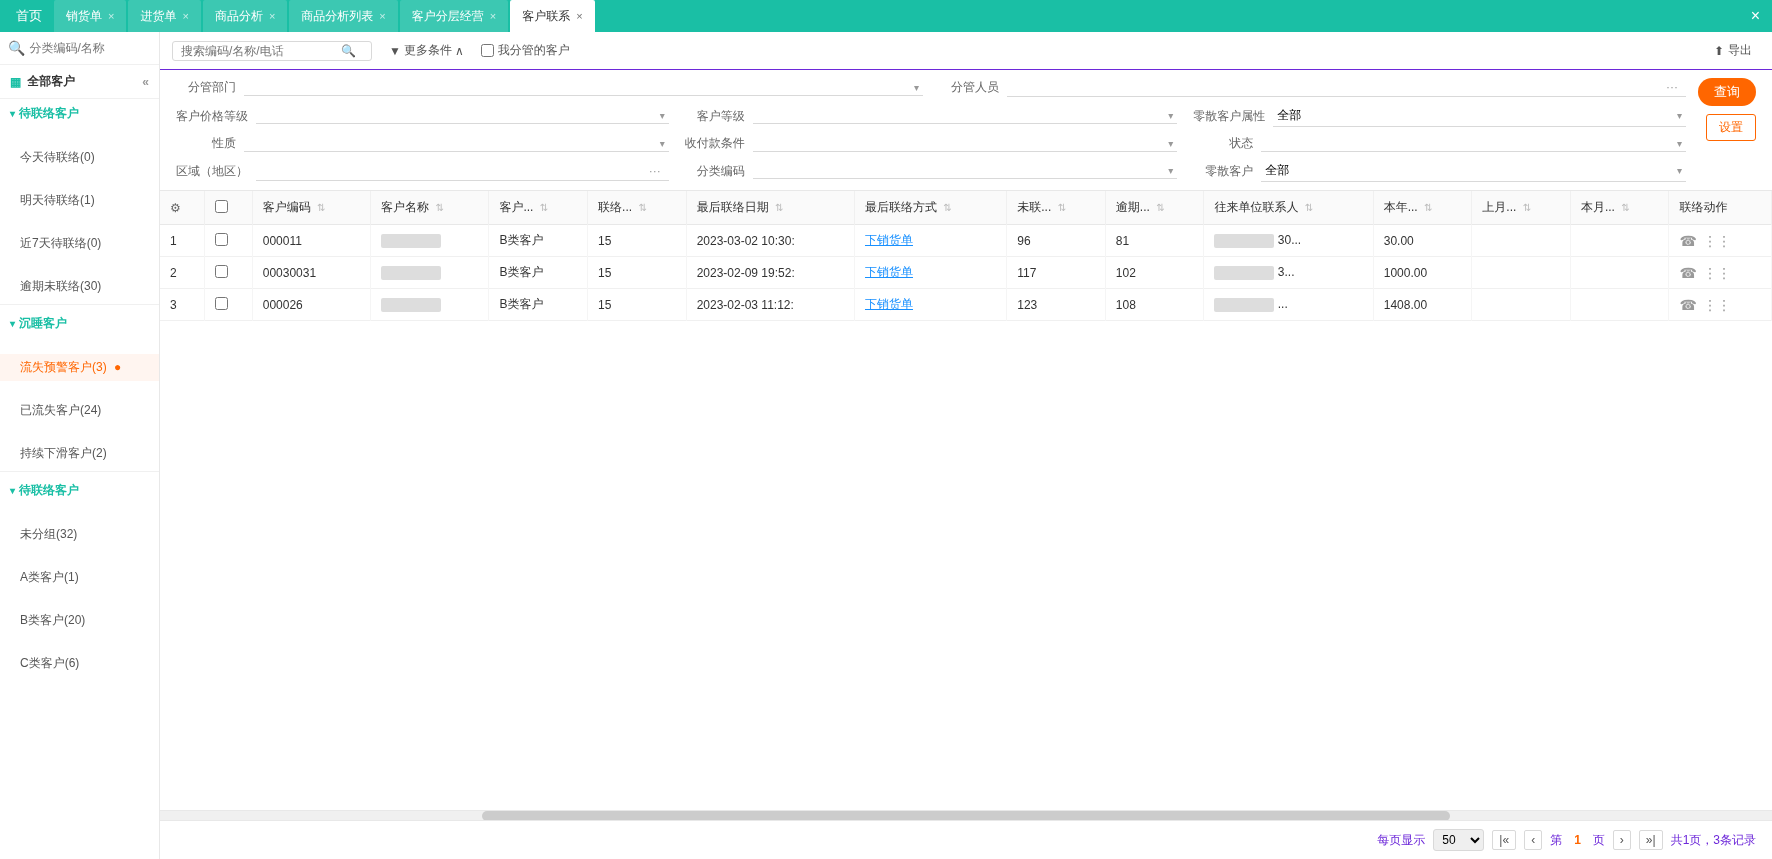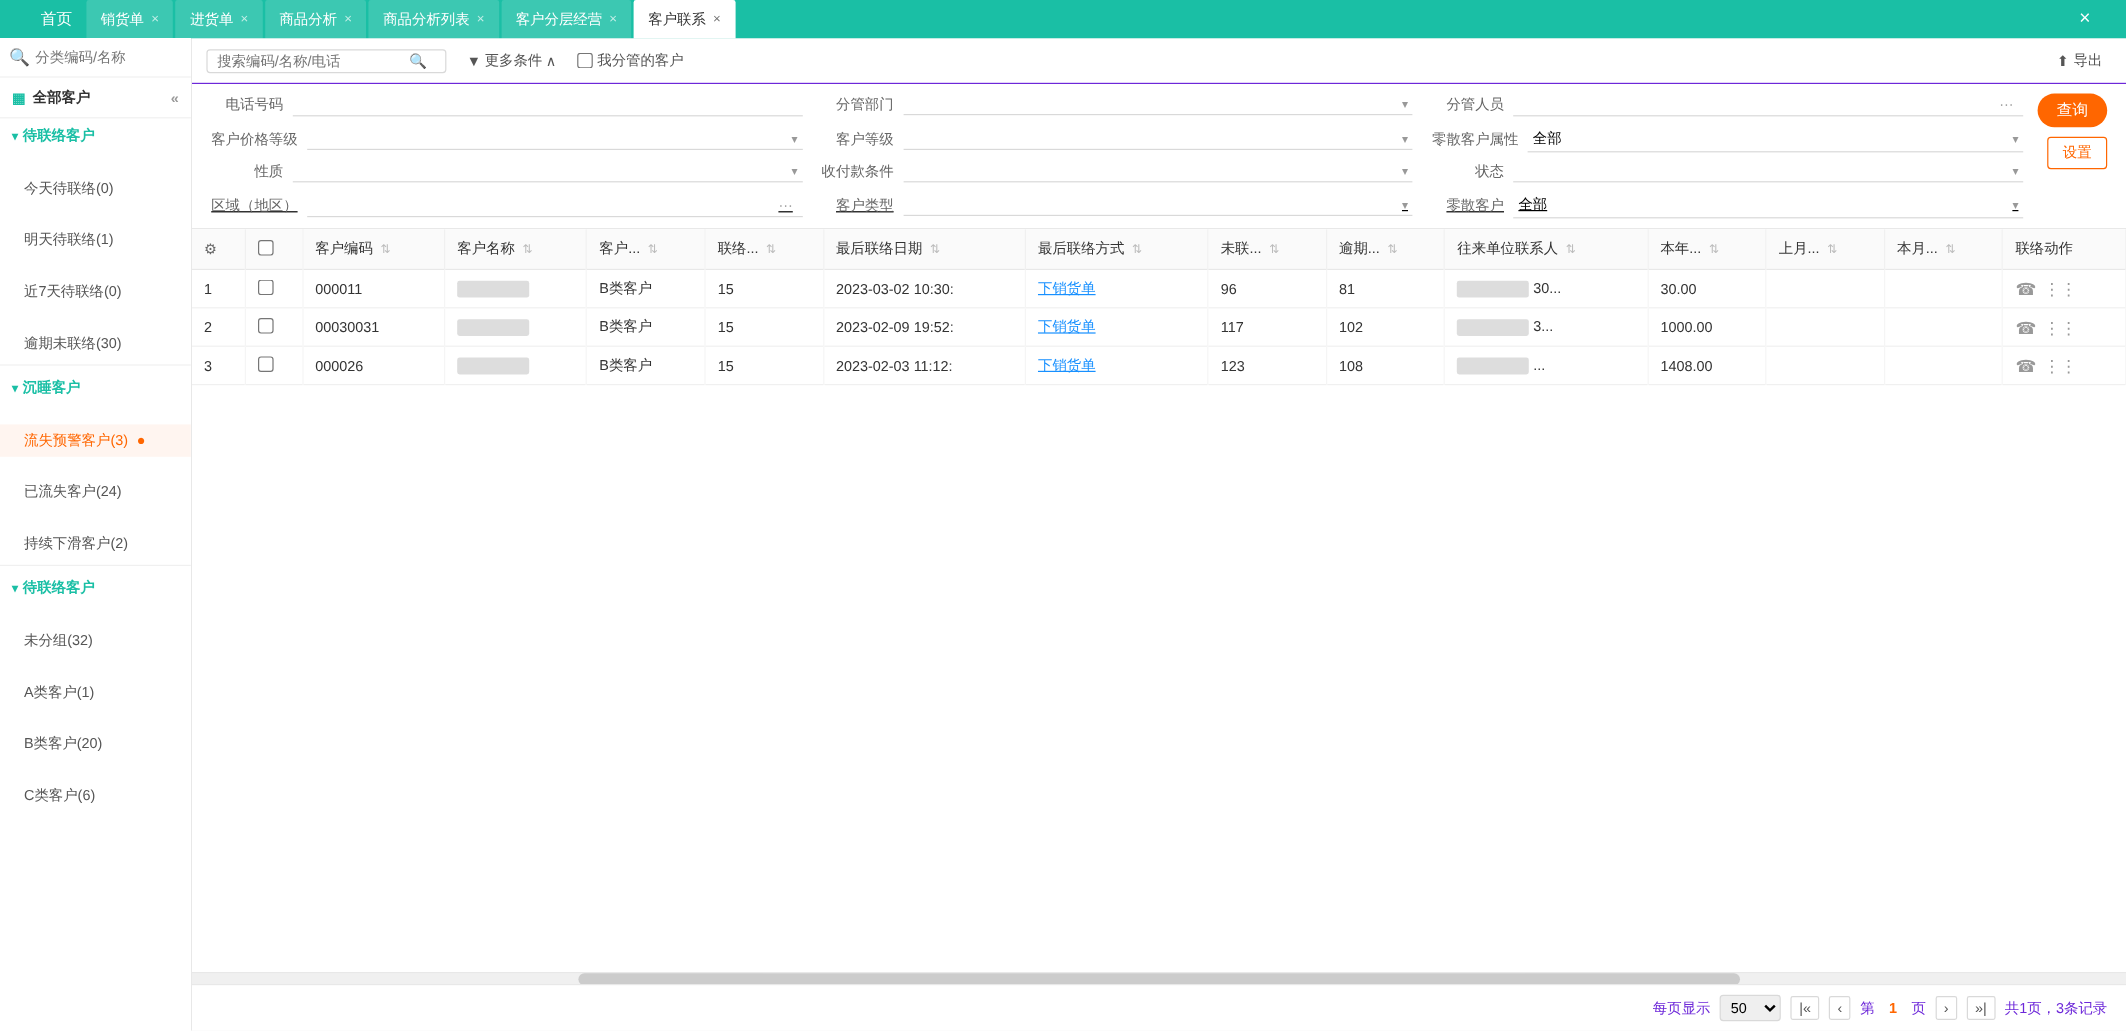--- a/index.html
+++ b/index.html
@@ -4,21 +4,21 @@
   <style>
     * { box-sizing: border-box; margin: 0; padding: 0; font-family: 'Microsoft YaHei', Arial, sans-serif; font-size: 12px; }
     body { background: #f5f5f5; overflow: hidden; }
 
     
     .top-nav {
       background: #1abfa5;
       display: flex;
       align-items: center;
       height: 32px;
-      padding: 0 22px;
+      padding: 0 4px;
     }
     .top-nav .nav-home {
       color: #fff;
       padding: 0 12px;
       cursor: pointer;
       font-size: 13px;
     }
     .top-nav .nav-tab {
       background: rgba(255,255,255,0.15);
       color: #fff;
@@ -483,24 +483,20 @@
         </div>
       </div>
     </div>
 
     <div class="filter-panel">
       <div style="display:flex; gap:12px; align-items:flex-start;">
         <div style="flex:1;">
 
           <div class="filter-row">
             <div class="filter-item">
-              <label>电话号码</label>
-              <input class="filter-input" style="">
-            </div>
-            <div class="filter-item">
               <label>分管部门</label>
               <div class="filter-select">
                 <span></span>
                 <span class="down-arrow">▾</span>
               </div>
             </div>
             <div class="filter-item">
               <label>分管人员</label>
               <div class="filter-select">
                 <span></span>
@@ -550,30 +546,30 @@
             </div>
             <div class="filter-item">
               <label>状态</label>
               <div class="filter-select">
                 <span></span>
                 <span class="down-arrow">▾</span>
               </div>
             </div>
           </div>
 
-          <div class="filter-row" style="margin-bottom:0;text-decoration:underline;">
+          <div class="filter-row" style="margin-bottom:0;">
             <div class="filter-item">
               <label>区域（地区）</label>
               <div class="filter-select">
                 <span></span>
                 <span class="filter-dots">···</span>
               </div>
             </div>
             <div class="filter-item">
-              <label>客户类型</label>
+              <label>分类编码</label>
               <div class="filter-select">
                 <span></span>
                 <span class="down-arrow">▾</span>
               </div>
             </div>
             <div class="filter-item">
               <label>零散客户</label>
               <div class="filter-select">
                 <span>全部</span>
                 <span class="down-arrow">▾</span>

